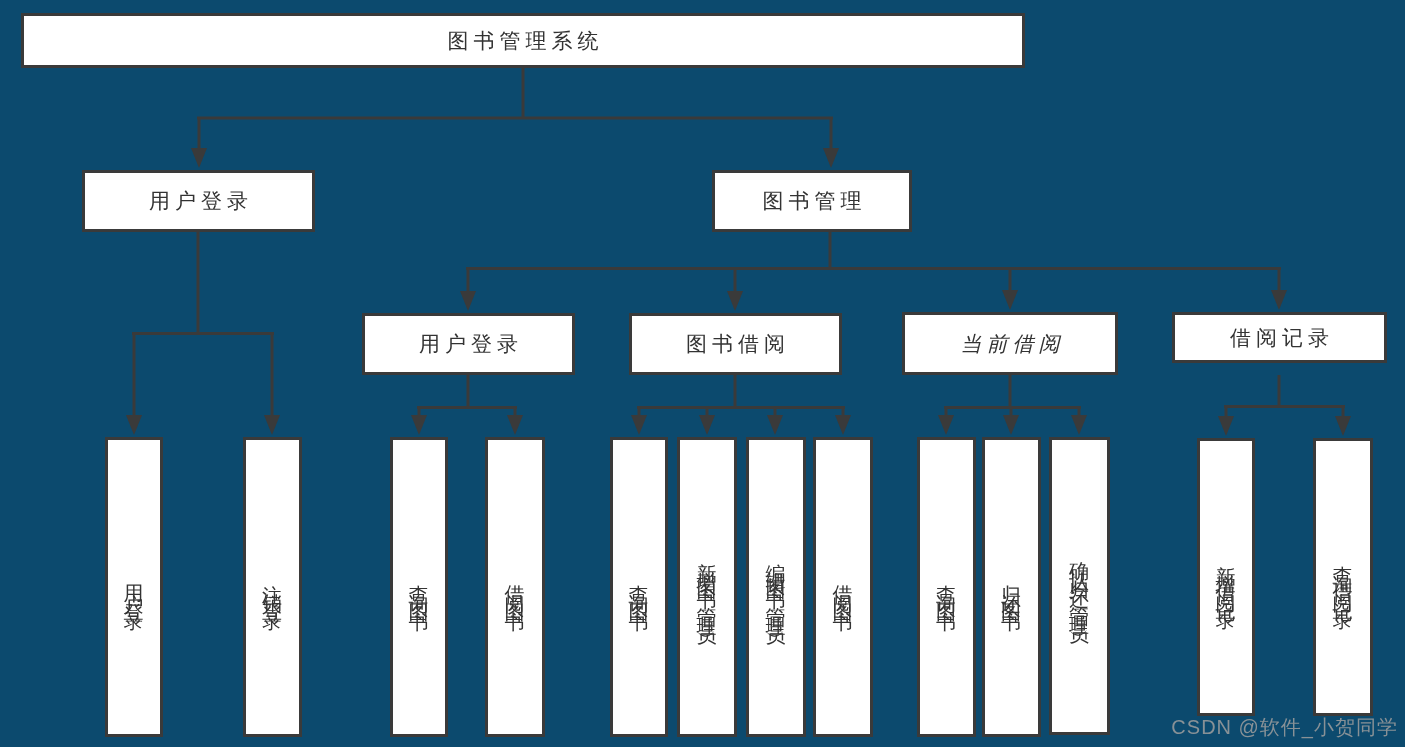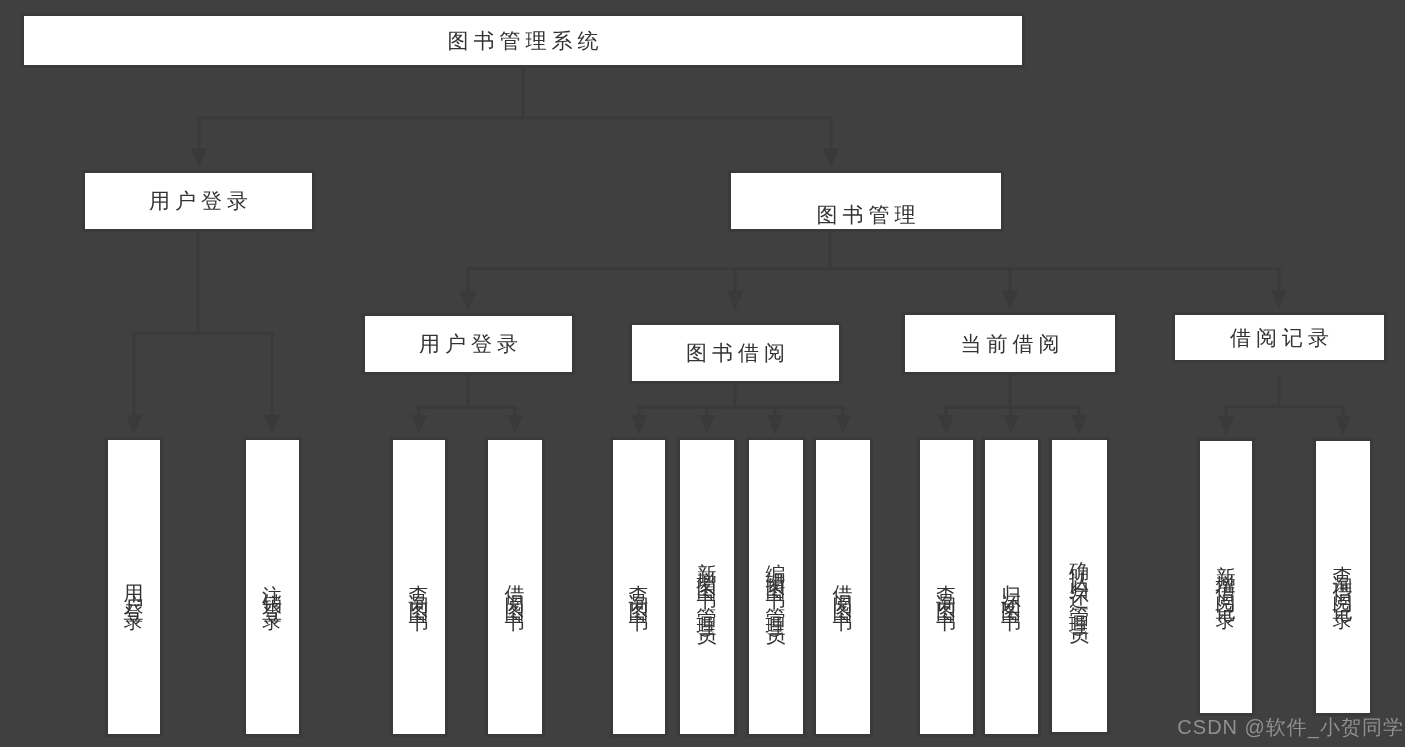--- a/index.html
+++ b/index.html
@@ -1,32 +1,32 @@
 <!DOCTYPE html>
 <html><head>
 <meta charset="utf-8">
 <style>
   html, body { margin:0; padding:0; background:#ffffff; }
   .stage {
-    position:relative; width:1405px; height:747px; background:#404040;
+    position:relative; width:1405px; height:747px; background:#0c4a6e;
     font-family:"Liberation Sans", sans-serif; color:#333333; overflow:hidden;
   }
   .connectors { position:absolute; left:0; top:0; width:1405px; height:747px; }
   .box {
     position:absolute; background:#ffffff; border:3px solid #3a3a3a;
     box-sizing:border-box; display:flex; align-items:center; justify-content:center;
   }
   .h-label { font-size:21px; letter-spacing:5px; text-indent:5px; white-space:nowrap; }
   .root-label { font-size:21px; letter-spacing:5px; text-indent:5px; }
   .leaf .v-label {
     writing-mode:vertical-rl; text-orientation:mixed;
     font-size:20px; letter-spacing:9px; line-height:1; white-space:nowrap;
   }
   .watermark {
-    position:absolute; top:714px; right:1px; z-index:6;
+    position:absolute; top:714px; right:7px; z-index:6;
     font-size:20px; color:#9e9e9e; opacity:0.85; letter-spacing:1px; white-space:nowrap;
   }
 </style>
 </head>
 <body>
 
 <div class="stage">
 
   <svg class="connectors" viewBox="0 0 1405 747" xmlns="http://www.w3.org/2000/svg">
     <g stroke="#3a3a3a" stroke-width="3" fill="#3a3a3a">
@@ -92,31 +92,31 @@
     </g>
   </svg>
 
   <div class="box" style="left:21px; top:13px; width:1004px; height:55px;">
     <span class="root-label">图书管理系统</span>
   </div>
 
   <div class="box" style="left:82px; top:170px; width:233px; height:62px;">
     <span class="h-label">用户登录</span>
   </div>
-  <div class="box" style="left:728px; top:170px; width:276px; height:62px;align-items:flex-end;">
+  <div class="box" style="left:712px; top:170px; width:200px; height:62px;">
     <span class="h-label">图书管理</span>
   </div>
 
   <div class="box" style="left:362px; top:313px; width:213px; height:62px;">
     <span class="h-label">用户登录</span>
   </div>
-  <div class="box" style="left:629px; top:322px; width:213px; height:62px;">
+  <div class="box" style="left:629px; top:313px; width:213px; height:62px;">
     <span class="h-label">图书借阅</span>
   </div>
-  <div class="box" style="left:902px; top:312px; width:216px; height:63px;">
+  <div class="box" style="left:902px; top:312px; width:216px; height:63px;font-style:italic;">
     <span class="h-label">当前借阅</span>
   </div>
   <div class="box" style="left:1172px; top:312px; width:215px; height:51px;">
     <span class="h-label">借阅记录</span>
   </div>
 
   <div class="box leaf" style="left:105px; top:437px; width:58px; height:300px;">
     <span class="v-label">用户登录</span>
   </div>
   <div class="box leaf" style="left:243px; top:437px; width:59px; height:300px;">

